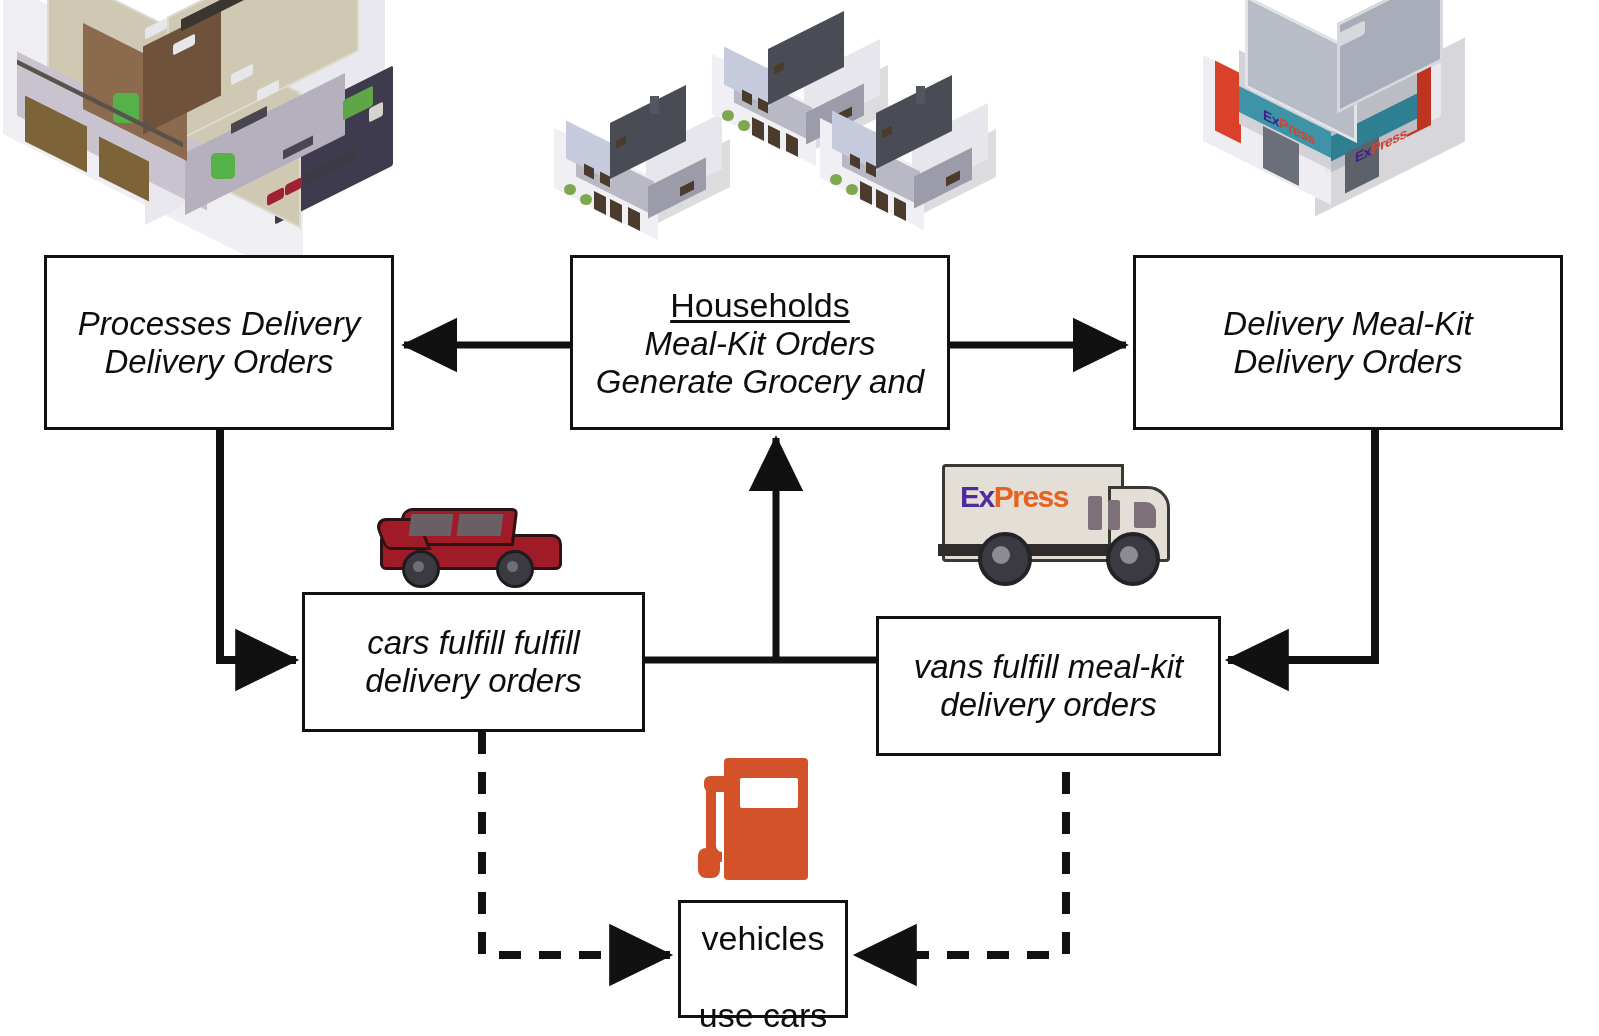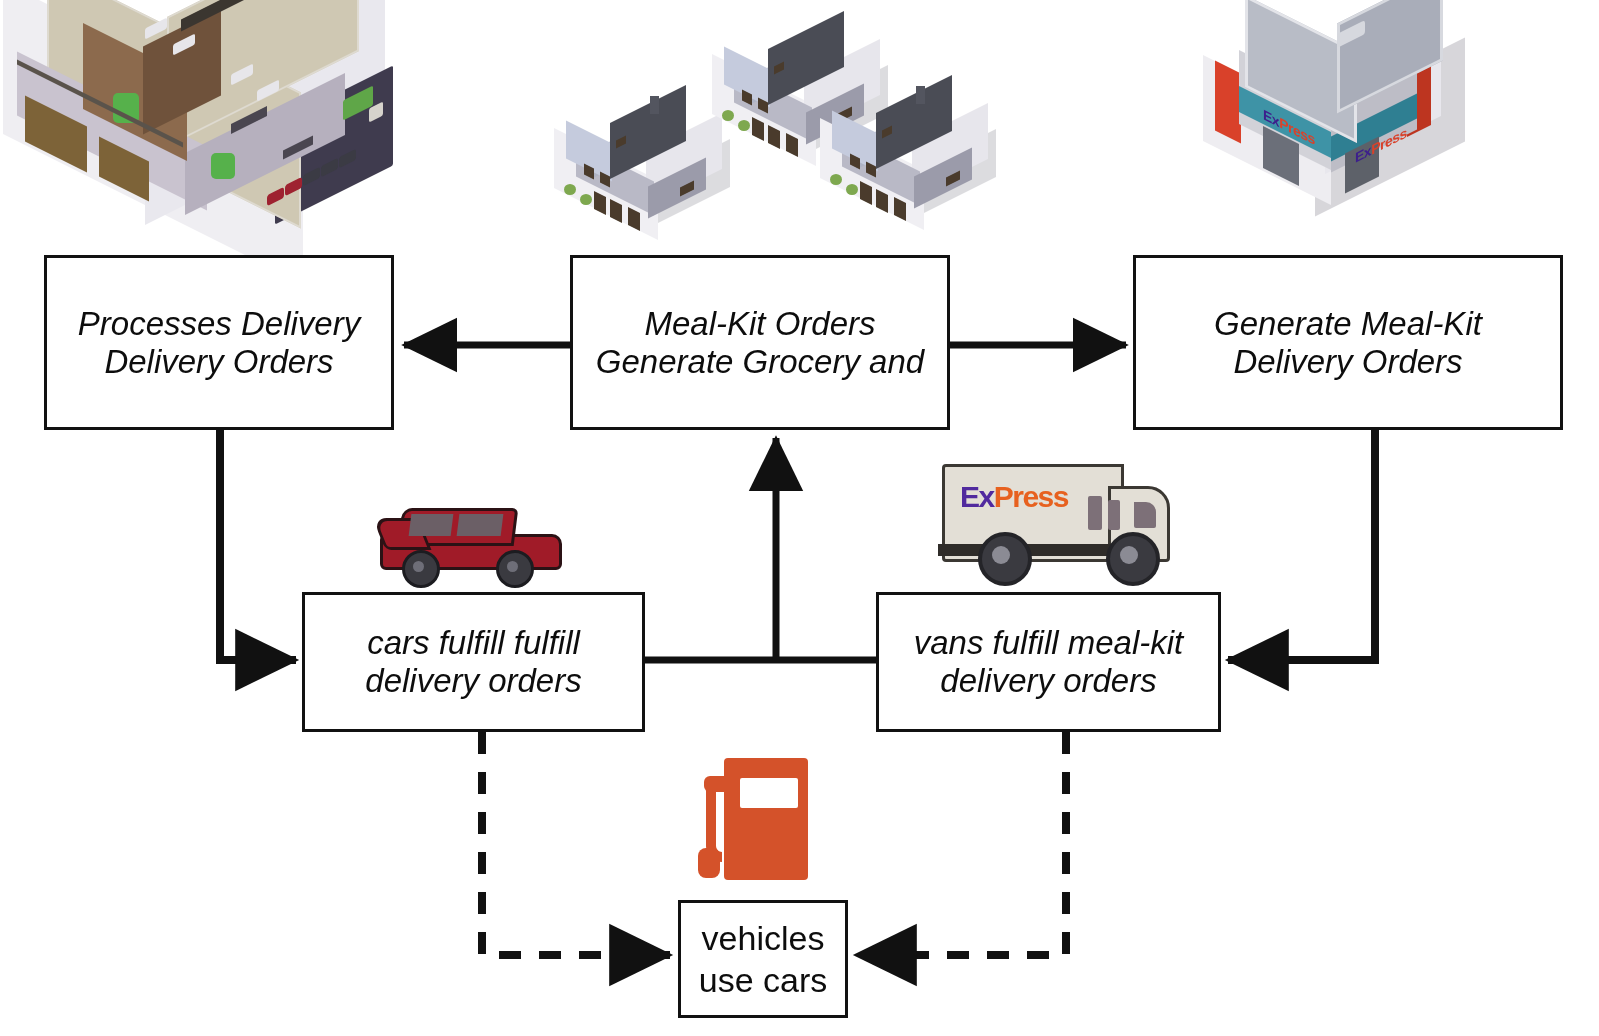--- a/index.html
+++ b/index.html
@@ -41,20 +41,21 @@
   .node-desc {
     font-size: 33px;
     line-height: 38px;
     font-style: italic;
     color: #0d0d0d;
   }
   .node-desc-plain {
     font-size: 34px;
     line-height: 42px;
     color: #0d0d0d;
+    margin-top: 35px;
   }
 
   
   .illus { position: absolute; z-index: 2; }
 
   
   .gs-ground {
     position: absolute; left: 8px; top: 62px;
     width: 300px; height: 152px;
     background: #efeef2;
@@ -462,35 +463,36 @@
       <path d="M1066,732 L1066,955 L856,955" stroke="#111111" stroke-width="8" fill="none" stroke-dasharray="22,18" marker-end="url(#arrowd)"></path>
     </g>
   </svg>
 
   <div class="node-box" style="left:44px; top:255px; width:350px; height:175px;">
     <div class="node-desc">Processes Delivery</div>
     <div class="node-desc">Delivery Orders</div>
   </div>
 
   <div class="node-box" style="left:570px; top:255px; width:380px; height:175px;">
+    <div class="node-title">Households</div>
     <div class="node-desc">Meal-Kit Orders</div>
     <div class="node-desc">Generate Grocery and</div>
   </div>
 
   <div class="node-box" style="left:1133px; top:255px; width:430px; height:175px;">
-    <div class="node-desc">Generate Meal-Kit</div>
+    <div class="node-desc">Delivery Meal-Kit</div>
     <div class="node-desc">Delivery Orders</div>
   </div>
 
   <div class="node-box" style="left:302px; top:592px; width:343px; height:140px;">
     <div class="node-desc">cars fulfill fulfill</div>
     <div class="node-desc">delivery orders</div>
   </div>
 
-  <div class="node-box" style="left:876px; top:592px; width:345px; height:140px;">
+  <div class="node-box" style="left:876px; top:616px; width:345px; height:140px;">
     <div class="node-desc">vans fulfill meal-kit</div>
     <div class="node-desc">delivery orders</div>
   </div>
 
   <div class="node-box" style="left:678px; top:900px; width:170px; height:118px;">
     <div class="node-desc-plain">vehicles</div>
     <div class="node-desc-plain">use cars</div>
   </div>
 
 </div>

